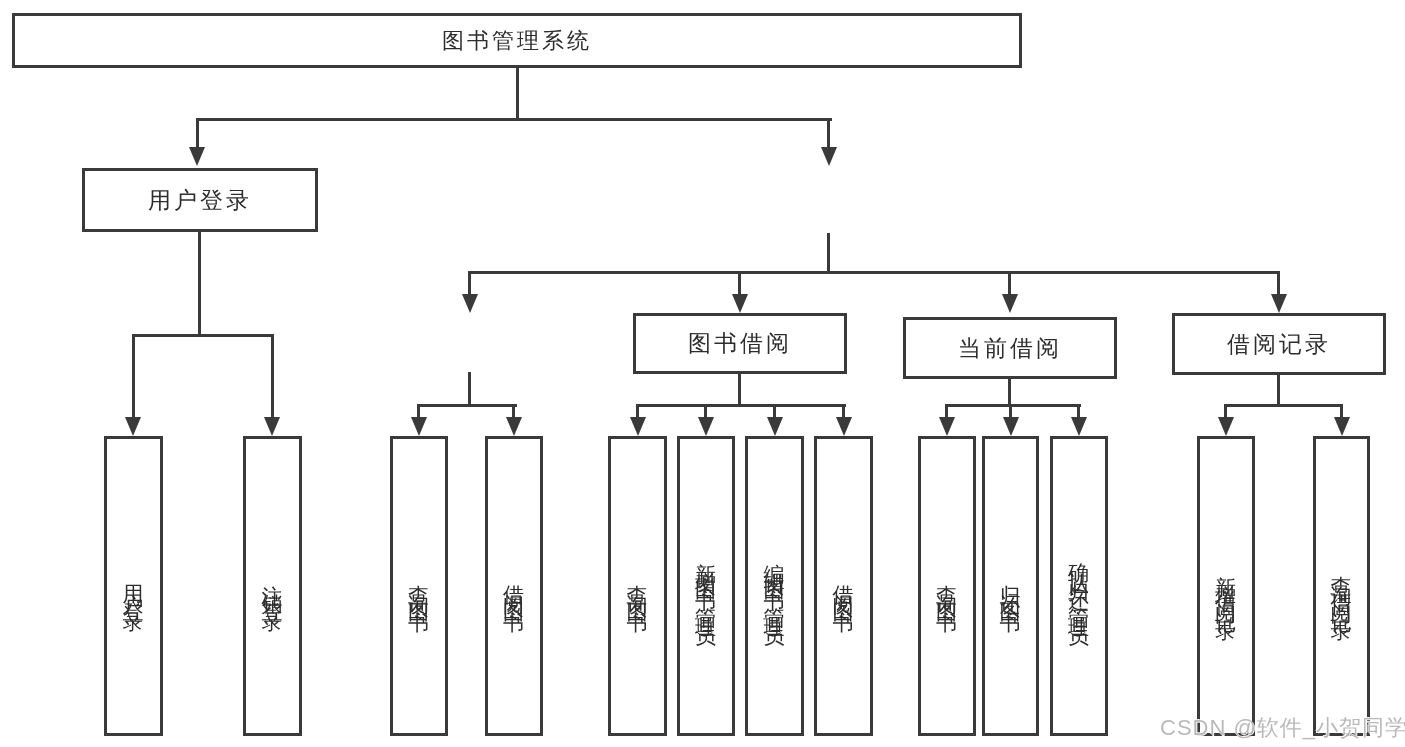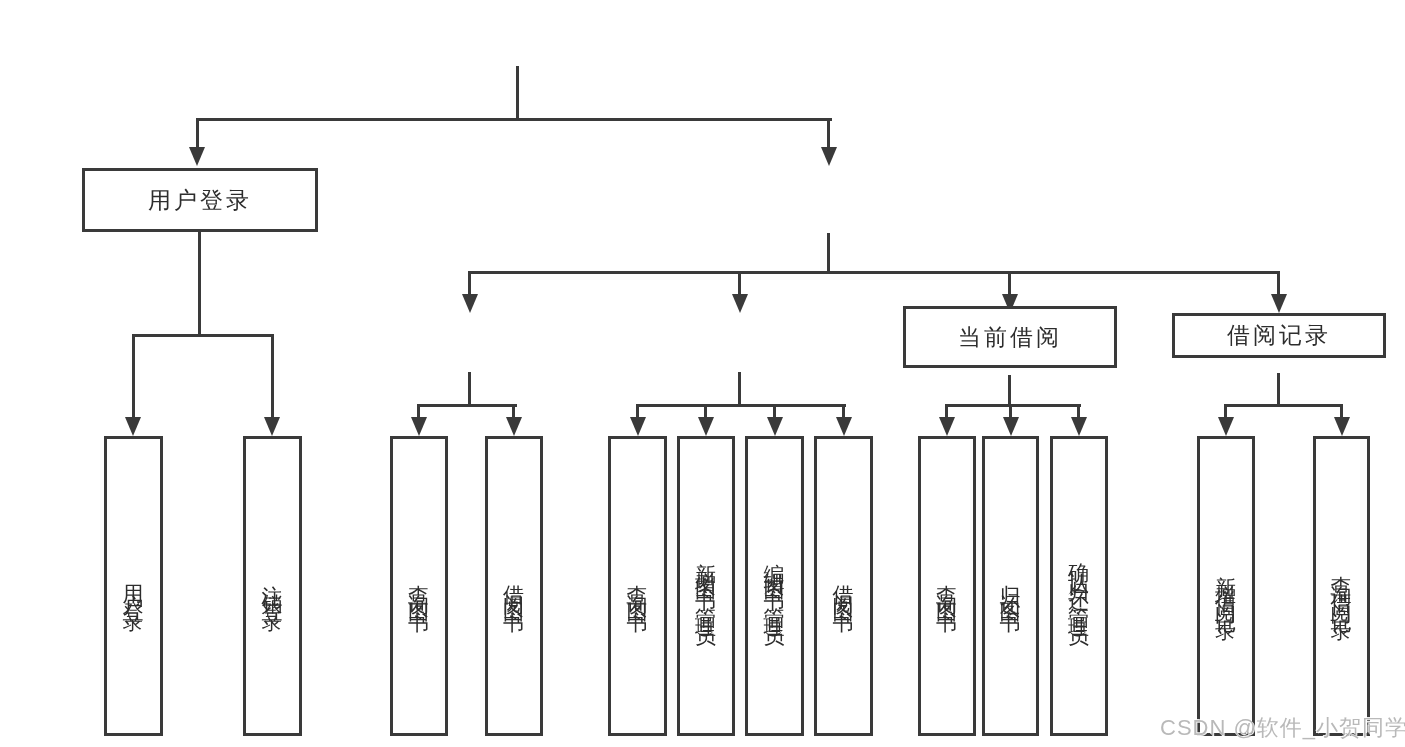--- a/index.html
+++ b/index.html
@@ -127,25 +127,27 @@
   <div class="vline" style="left:1077px; top:404px; height:18px;"></div>
   <div class="arrow" style="left:1071px; top:417px;"></div>
 
   <div class="vline" style="left:1277px; top:373px; height:34px;"></div>
   <div class="hline" style="left:1224px; top:404px; width:119px;"></div>
   <div class="vline" style="left:1224px; top:404px; height:18px;"></div>
   <div class="arrow" style="left:1218px; top:417px;"></div>
   <div class="vline" style="left:1340px; top:404px; height:18px;"></div>
   <div class="arrow" style="left:1334px; top:417px;"></div>
 
+  <div class="box rootbox" style="left:12px; top:13px; width:1010px; height:55px;">图书管理系统</div>
 
   <div class="box" style="left:82px; top:168px; width:236px; height:64px;">用户登录</div>
 
-  <div class="box" style="left:903px; top:306px; width:214px; height:62px;">当前借阅</div>
-  <div class="box" style="left:1172px; top:313px; width:214px; height:45px;">借阅记录</div>
+  <div class="box" style="left:633px; top:313px; width:214px; height:61px;">图书借阅</div>
+  <div class="box" style="left:903px; top:317px; width:214px; height:62px;">当前借阅</div>
+  <div class="box" style="left:1172px; top:313px; width:214px; height:62px;">借阅记录</div>
 
   <div class="box vbox" style="left:104px; top:436px; width:59px; height:300px;">用户登录</div>
   <div class="box vbox" style="left:243px; top:436px; width:59px; height:300px;">注销登录</div>
 
   <div class="box vbox" style="left:390px; top:436px; width:58px; height:300px;">查询图书</div>
   <div class="box vbox" style="left:485px; top:436px; width:58px; height:300px;">借阅图书</div>
 
   <div class="box vbox" style="left:608px; top:436px; width:59px; height:300px;">查询图书</div>
   <div class="box vbox" style="left:677px; top:436px; width:58px; height:300px;">新增图书（管理员）</div>
   <div class="box vbox" style="left:745px; top:436px; width:59px; height:300px;">编辑图书（管理员）</div>

